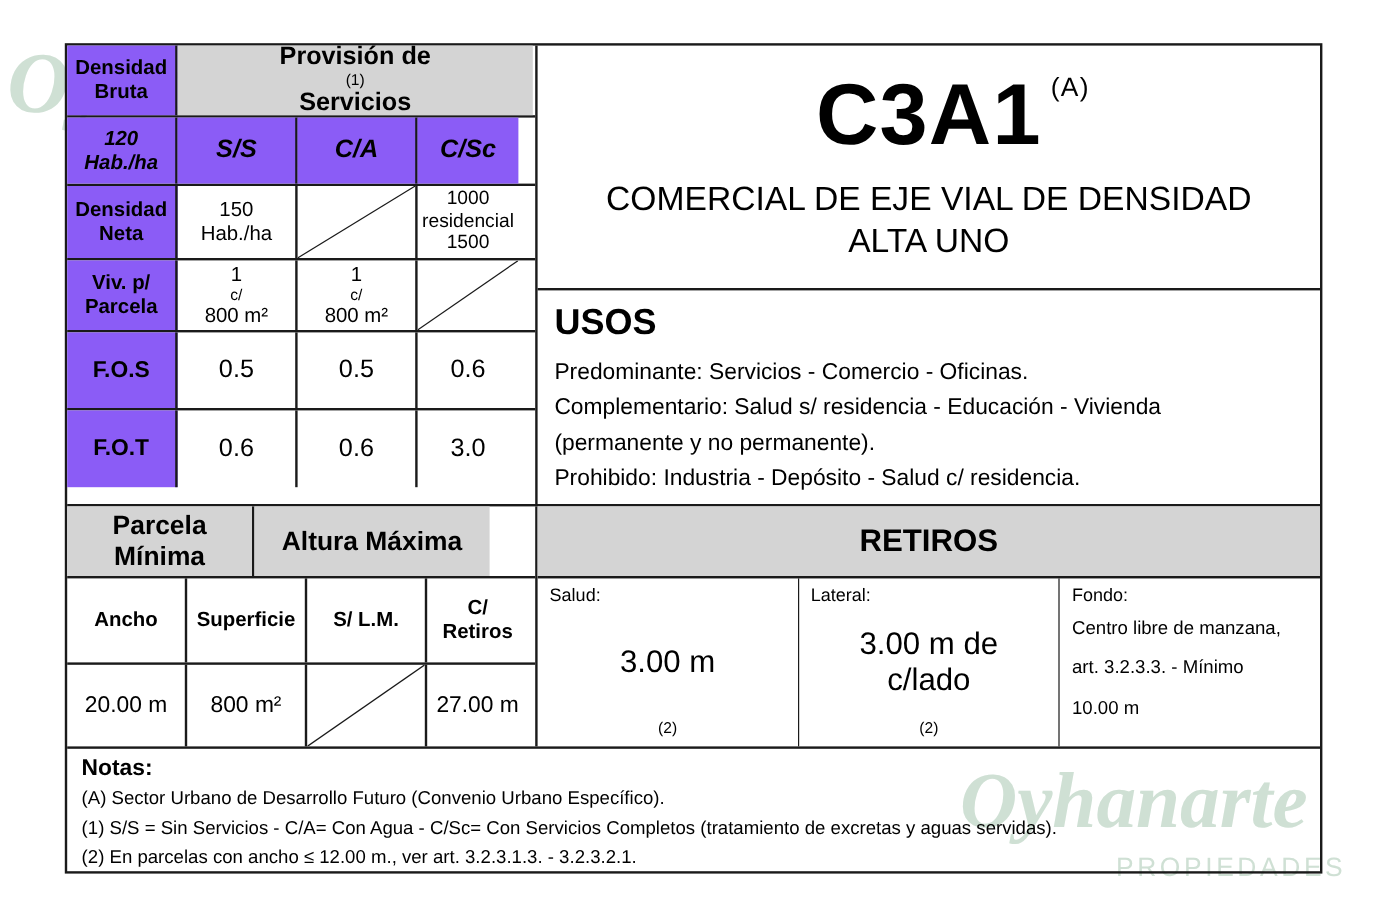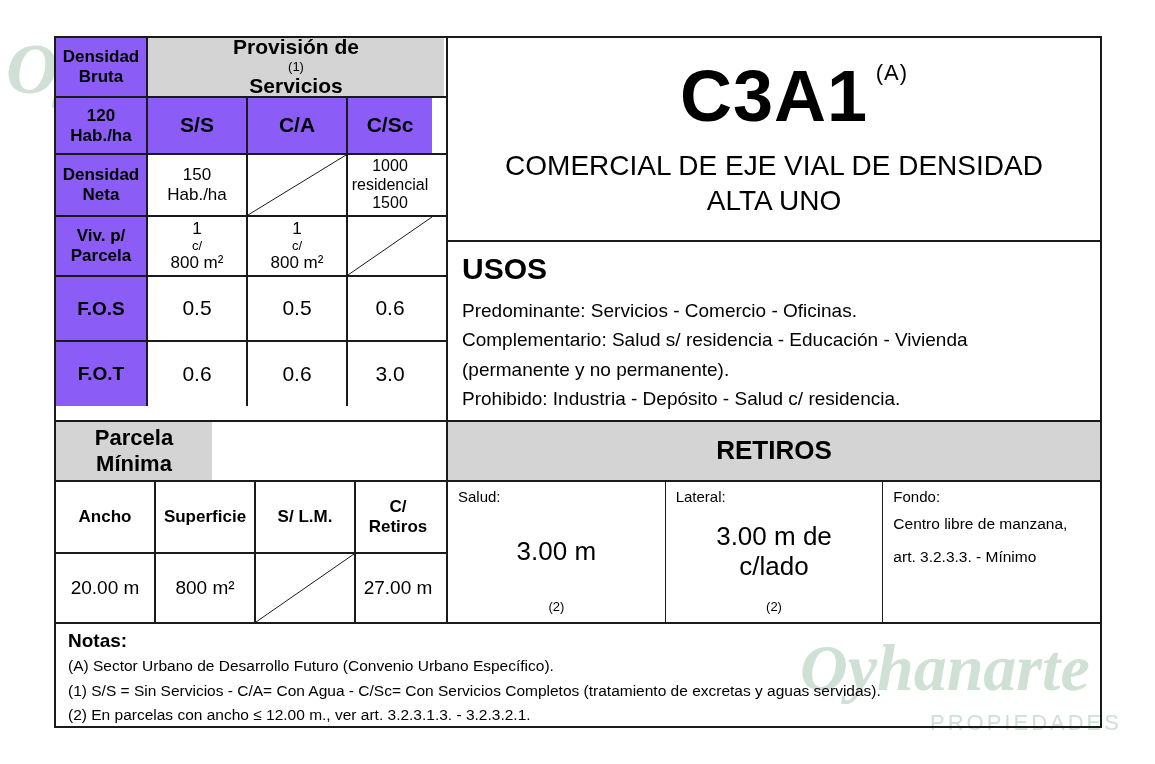--- a/index.html
+++ b/index.html
@@ -105,21 +105,21 @@
   .head-cell {
     background: #8b5cf6;
     font-weight: bold;
   }
   .c1 { width: 92px; }
   .c2 { width: 100px; }
   .c3 { width: 100px; }
   .c4 { width: 84px; }
 
   .r1 { height: 60px; }
-  .r2 { height: 57px; }
+  .r2 { height: 57px; font-style: italic; }
   .r3 { height: 62px; }
   .r4 { height: 60px; }
   .r5 { height: 65px; }
   .r6 { height: 64px; }
 
   .prov {
     width: 296px;
     background: #d4d4d4;
     font-weight: bold;
     font-size: 21px;
@@ -445,20 +445,21 @@
       </div>
     </div>
   </div>
 
   <div class="row-bottom">
     <div class="bot-main">
 
       <div class="bot-left">
         <div class="bl-head">
           <div class="cell w192">Parcela Mínima</div>
+          <div class="cell w196">Altura Máxima</div>
         </div>
         <div class="bl-sub">
           <div class="cell c2">Ancho</div>
           <div class="cell c2">Superficie</div>
           <div class="cell c3">S/ L.M.</div>
           <div class="cell c4">C/ Retiros</div>
         </div>
         <div class="bl-val">
           <div class="cell c2">20.00 m</div>
           <div class="cell c2">800 m²</div>
@@ -489,20 +490,21 @@
                 <span style="display:block">c/lado</span>
               </span>
             </div>
             <div class="ret-note">(2)</div>
           </div>
 
           <div class="ret-col">
             <div class="ret-label">Fondo:</div>
             <div class="ret-text">Centro libre de manzana,</div>
             <div class="ret-text">art. 3.2.3.3. - Mínimo</div>
+            <div class="ret-text">10.00 m</div>
           </div>
         </div>
       </div>
     </div>
 
     <div class="notes">
       <div class="notes-title">Notas:</div>
       <div class="note-line">(A) Sector Urbano de Desarrollo Futuro (Convenio Urbano Específico).</div>
       <div class="note-line">(1) S/S = Sin Servicios - C/A= Con Agua - C/Sc= Con Servicios Completos (tratamiento de excretas y aguas servidas).</div>
       <div class="note-line">(2) En parcelas con ancho ≤ 12.00 m., ver art. 3.2.3.1.3. - 3.2.3.2.1.</div>

